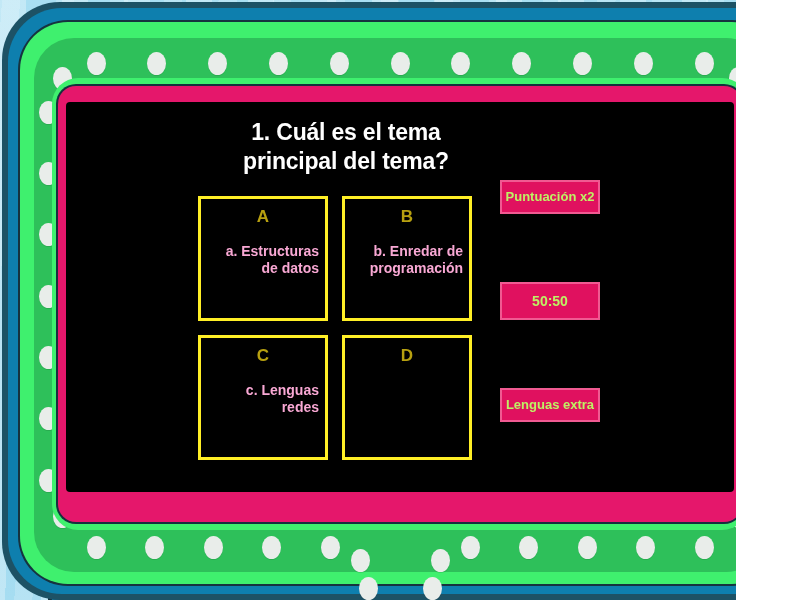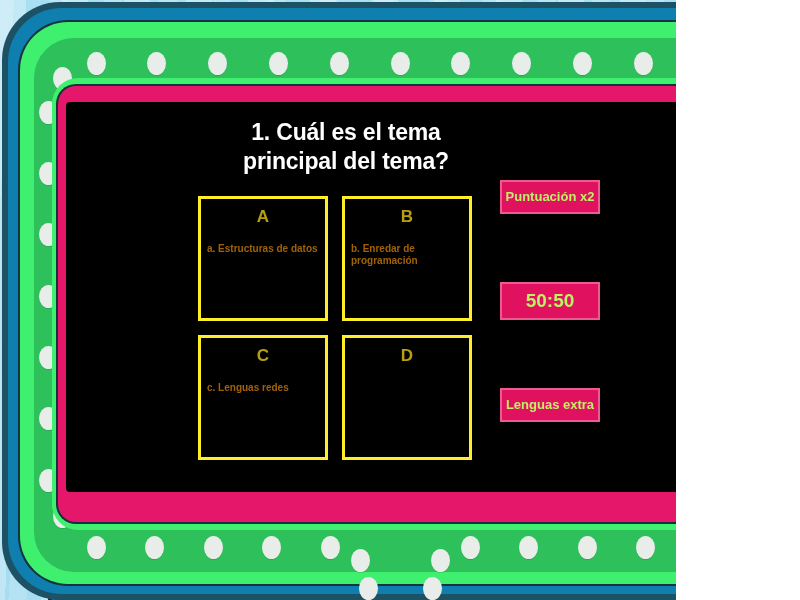--- a/index.html
+++ b/index.html
@@ -6,21 +6,21 @@
     margin: 0;
     padding: 0;
     width: 800px;
     height: 600px;
     overflow: hidden;
     font-family: "Liberation Sans", sans-serif;
   }
 
   #stage {
     position: relative;
-    width: 676px;
+    width: 736px;
     height: 600px;
     background: #9fd8ef;
     overflow: hidden;
     text-decoration: underline;
   }
 
   
   .bg-rays {
     position: absolute;
     inset: 0;
@@ -243,23 +243,23 @@
     color: #b7a010;
     font-size: 17px;
     font-weight: bold;
   }
 
   .ans-text {
     position: absolute;
     top: 44px;
     left: 6px;
     width: calc(100% - 12px);
-    text-align: left;
-    color: #a16207;
-    font-size: 10px;
+    text-align: right;
+    color: #f9a8d4;
+    font-size: 14px;
     font-weight: bold;
     line-height: 1.22;
   }
 
   
   .powerups {
     position: absolute;
     left: 500px;
     top: 180px;
     width: 100px;
@@ -269,21 +269,21 @@
     width: 100px;
     box-sizing: border-box;
     background: #e0115f;
     border: 2px solid #f05a92;
     color: #bef264;
     font-weight: bold;
     text-align: center;
     font-family: "Liberation Sans", sans-serif;
   }
   .powerup.p1 { height: 34px; line-height: 30px; font-size: 13px; margin-bottom: 68px; }
-  .powerup.p2 { height: 38px; line-height: 34px; font-size: 19px; margin-bottom: 68px; }
+  .powerup.p2 { height: 38px; line-height: 34px; font-size: 14px; margin-bottom: 68px; }
   .powerup.p3 { height: 34px; line-height: 30px; font-size: 13px; }
 </style>
 </head>
 <body>
 
 <div id="stage">
 
   <div class="bg-rays"></div>
   <div class="bg-rays2"></div>
 

